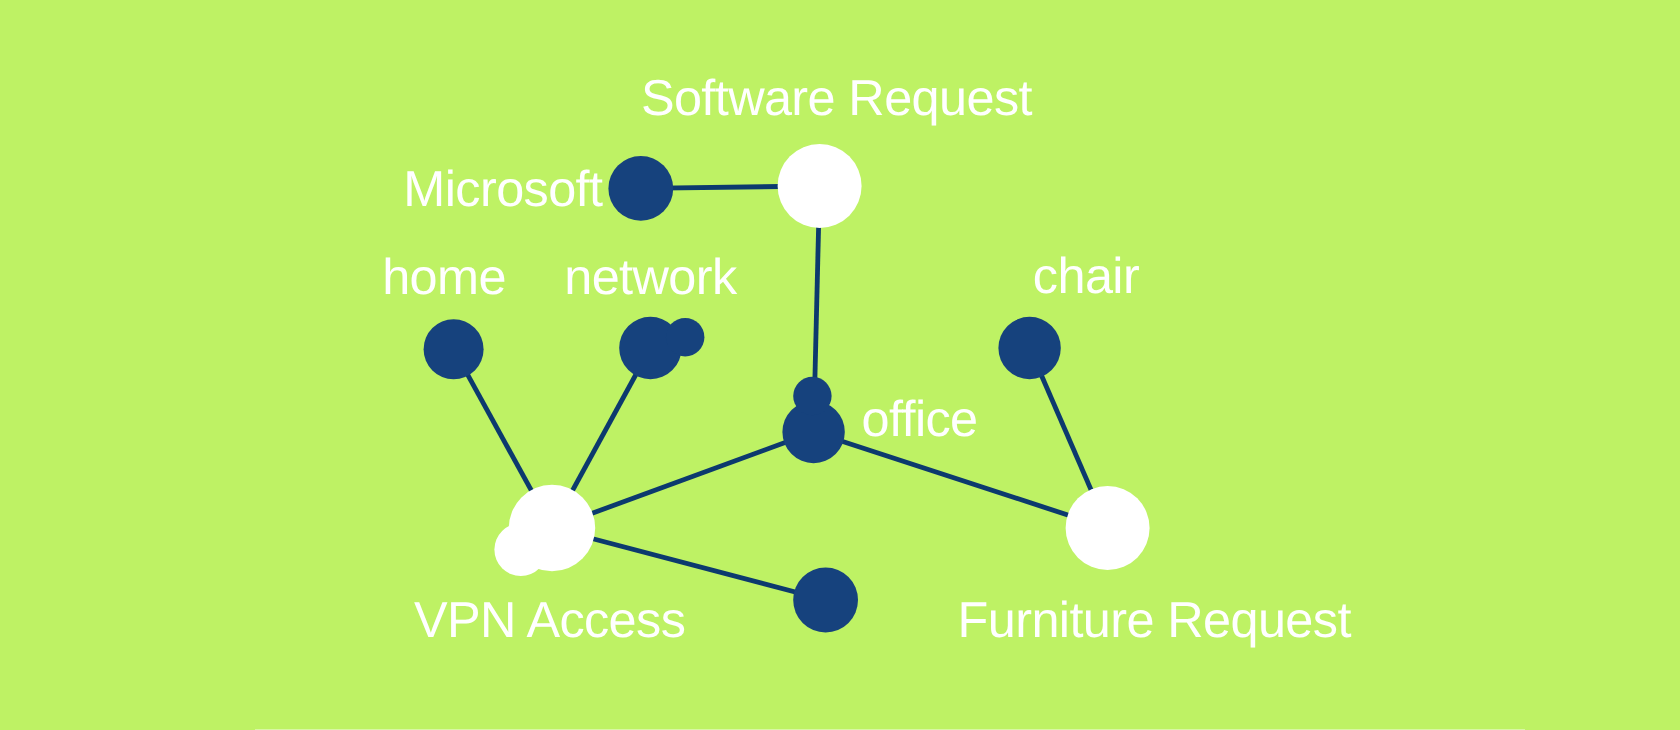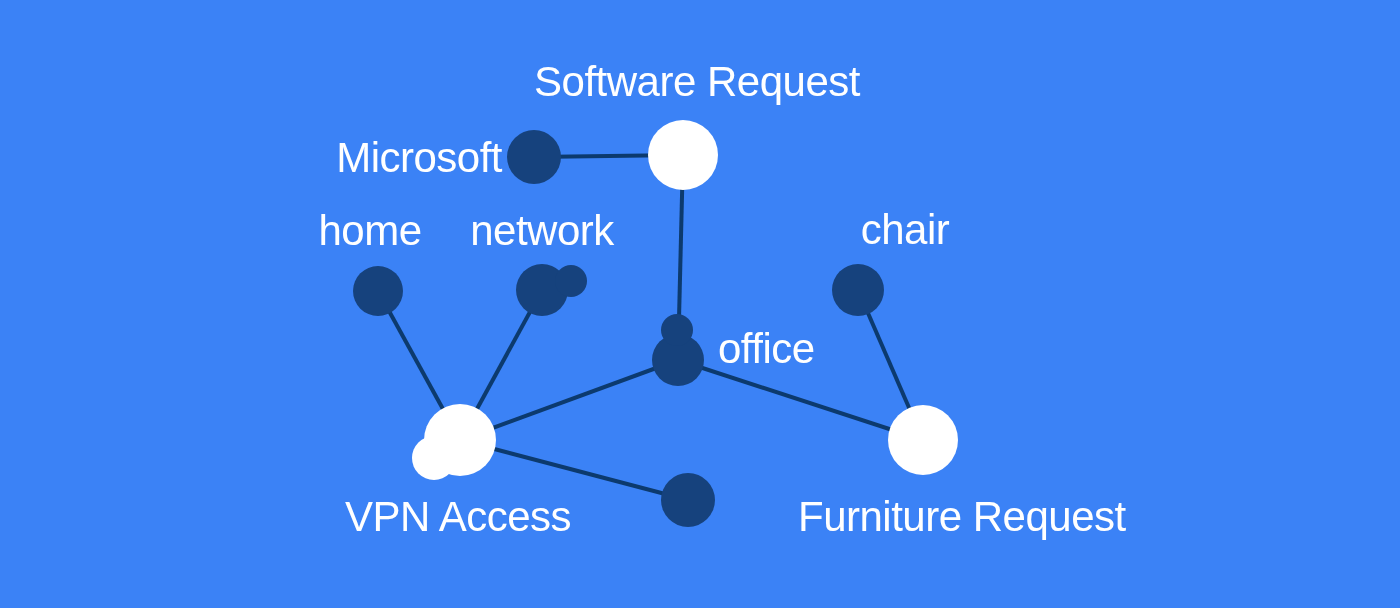--- a/index.html
+++ b/index.html
@@ -21,21 +21,21 @@
     font-weight: 500;
     letter-spacing: -0.5px;
   }
   .graph-node {
     cursor: pointer;
   }
 </style>
 </head>
 <body>
 
-<div class="stage" style="background: #3b82f6;">
+<div class="stage" style="background: #bef264;">
   <svg id="graph-svg" width="1400" height="608" viewBox="0 0 1400 608">
       <line x1="534" y1="157" x2="683" y2="155" stroke="#0C3A6E" stroke-width="4"></line>
       <line x1="683" y1="155" x2="678" y2="360" stroke="#0C3A6E" stroke-width="4"></line>
       <line x1="378" y1="291" x2="460" y2="440" stroke="#0C3A6E" stroke-width="4"></line>
       <line x1="542" y1="290" x2="460" y2="440" stroke="#0C3A6E" stroke-width="4"></line>
       <line x1="678" y1="360" x2="460" y2="440" stroke="#0C3A6E" stroke-width="4"></line>
       <line x1="678" y1="360" x2="923" y2="440" stroke="#0C3A6E" stroke-width="4"></line>
       <line x1="858" y1="290" x2="923" y2="440" stroke="#0C3A6E" stroke-width="4"></line>
       <line x1="460" y1="440" x2="688" y2="500" stroke="#0C3A6E" stroke-width="4"></line>
       <g class="graph-node">

